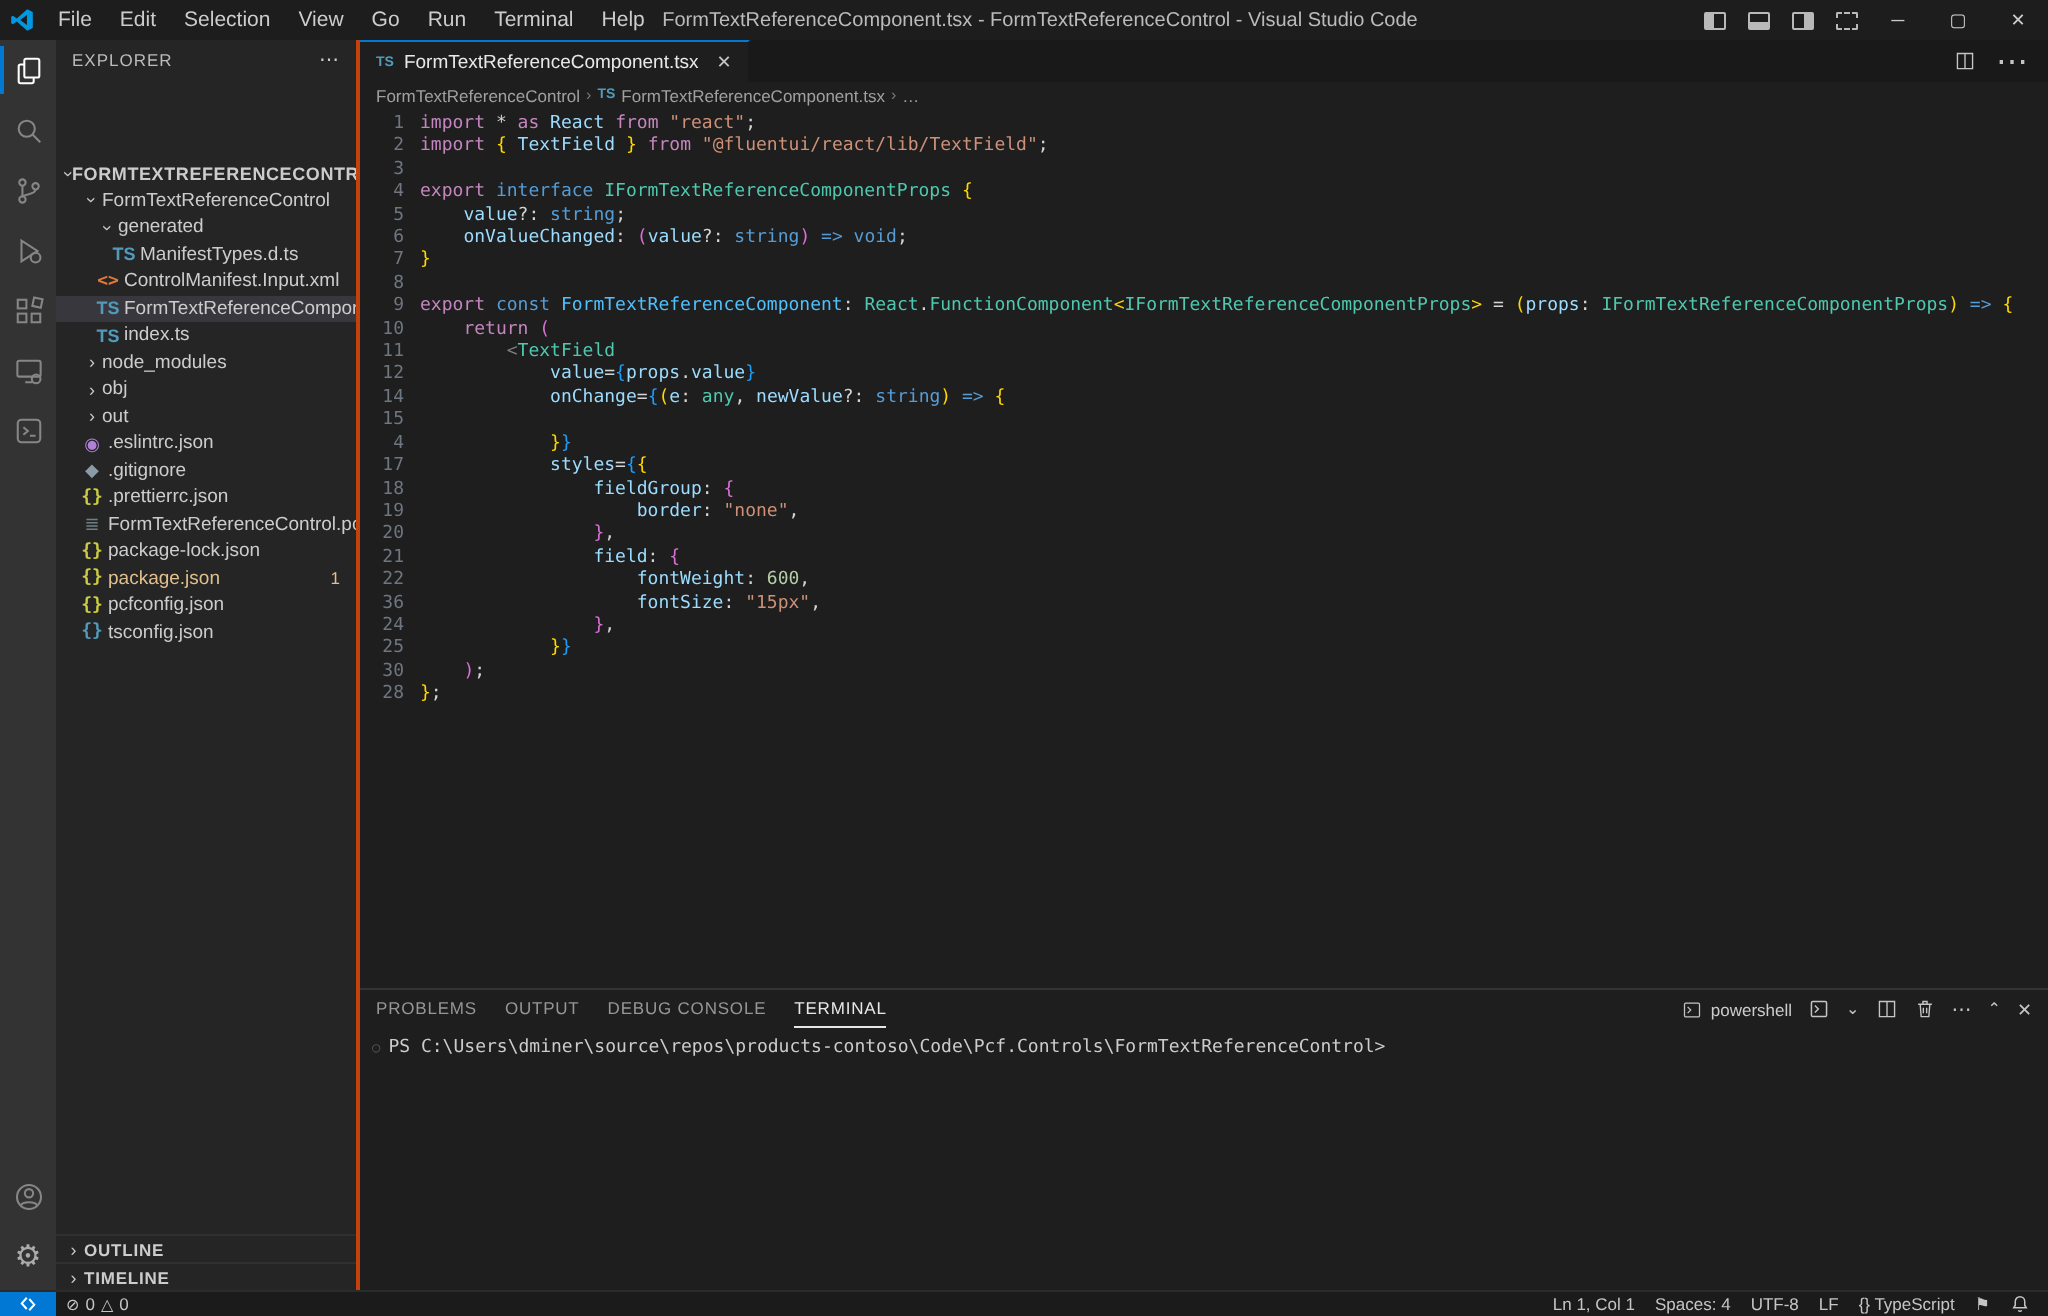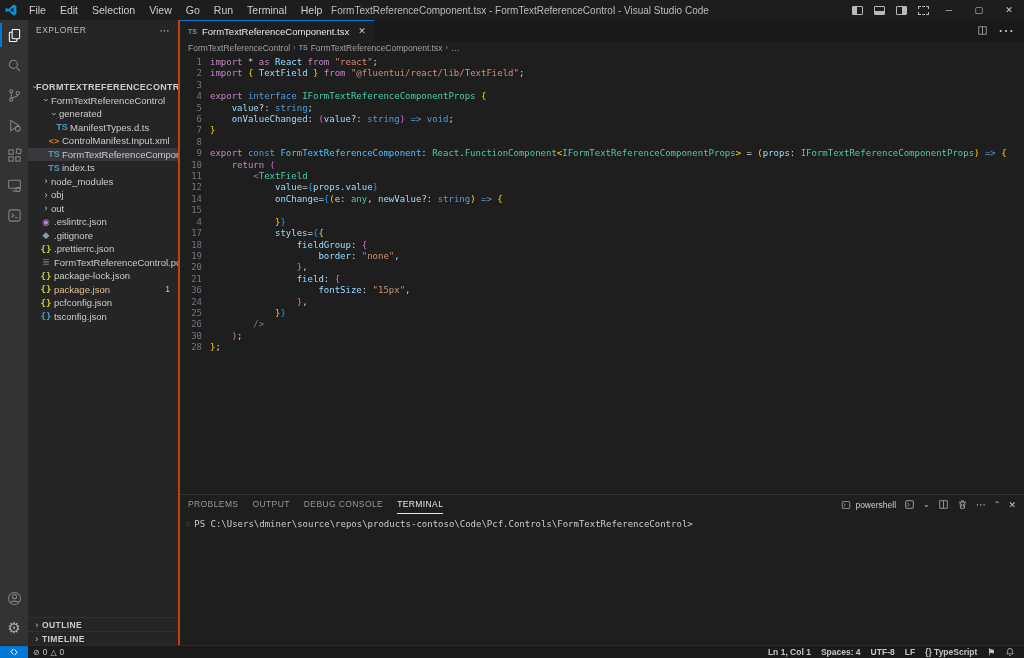--- a/index.html
+++ b/index.html
@@ -85,21 +85,21 @@
   .shell-label { color:#cccccc; font-size:8.5px; display:flex; align-items:center; gap:4px; }
   .pa-icon { display:flex; align-items:center; color:#c5c5c5; font-size:9px; }
   .terminal-body { flex:1; padding:5px 6px; font-family:"DejaVu Sans Mono","Liberation Mono",monospace; font-size:9px; color:#cccccc; }
   .prompt-line { display:flex; align-items:center; gap:4px; white-space:pre; }
   .cmd-dec { color:#585858; font-size:7px; }
 
   
   #statusbar { height:13px; background:#1b1b1c; border-top:1px solid #2b2b2b; display:flex; align-items:center; font-size:8.5px; color:#c5c5c5; flex:0 0 auto; }
   .remote-chunk { background:#0078d4; color:#ffffff; height:100%; width:28px; display:flex; align-items:center; justify-content:center; }
   .sb-item { padding:0 5px; display:flex; align-items:center; gap:3px; height:100%; }
-  .sb-right { margin-left:auto; display:flex; height:100%; align-items:center; padding-right:4px;font-weight:bold; }
+  .sb-right { margin-left:auto; display:flex; height:100%; align-items:center; padding-right:4px; }
   .glyph { font-size:8px; }
   svg { display:block; }
 </style>
 </head>
 <body>
 
 <div id="window">
 
   <div id="titlebar">
     <div class="vslogo">
@@ -356,24 +356,24 @@
           <div class="cl"><span class="ln">11</span><span class="ct"><span class="tk-punc">        </span><span class="tk-jsxp">&lt;</span><span class="tk-type">TextField</span></span></div>
           <div class="cl"><span class="ln">12</span><span class="ct"><span class="tk-punc">            </span><span class="tk-var">value</span><span class="tk-punc">=</span><span class="tk-b3">{</span><span class="tk-var">props</span><span class="tk-punc">.</span><span class="tk-var">value</span><span class="tk-b3">}</span></span></div>
           <div class="cl"><span class="ln">14</span><span class="ct"><span class="tk-punc">            </span><span class="tk-var">onChange</span><span class="tk-punc">=</span><span class="tk-b3">{</span><span class="tk-b1">(</span><span class="tk-var">e</span><span class="tk-punc">: </span><span class="tk-type">any</span><span class="tk-punc">, </span><span class="tk-var">newValue</span><span class="tk-punc">?: </span><span class="tk-kw2">string</span><span class="tk-b1">)</span><span class="tk-kw2"> =&gt; </span><span class="tk-b1">{</span></span></div>
           <div class="cl"><span class="ln">15</span></div>
           <div class="cl"><span class="ln">4</span><span class="ct"><span class="tk-punc">            </span><span class="tk-b1">}</span><span class="tk-b3">}</span></span></div>
           <div class="cl"><span class="ln">17</span><span class="ct"><span class="tk-punc">            </span><span class="tk-var">styles</span><span class="tk-punc">=</span><span class="tk-b3">{</span><span class="tk-b1">{</span></span></div>
           <div class="cl"><span class="ln">18</span><span class="ct"><span class="tk-punc">                </span><span class="tk-var">fieldGroup</span><span class="tk-punc">: </span><span class="tk-b2">{</span></span></div>
           <div class="cl"><span class="ln">19</span><span class="ct"><span class="tk-punc">                    </span><span class="tk-var">border</span><span class="tk-punc">: </span><span class="tk-str">"none"</span><span class="tk-punc">,</span></span></div>
           <div class="cl"><span class="ln">20</span><span class="ct"><span class="tk-punc">                </span><span class="tk-b2">}</span><span class="tk-punc">,</span></span></div>
           <div class="cl"><span class="ln">21</span><span class="ct"><span class="tk-punc">                </span><span class="tk-var">field</span><span class="tk-punc">: </span><span class="tk-b2">{</span></span></div>
+          <div class="cl"><span class="ln">22</span><span class="ct"><span class="tk-punc">                    </span><span class="tk-var">fontWeight</span><span class="tk-punc">: </span><span class="tk-num">600</span><span class="tk-punc">,</span></span></div>
           <div class="cl"><span class="ln">36</span><span class="ct"><span class="tk-punc">                    </span><span class="tk-var">fontSize</span><span class="tk-punc">: </span><span class="tk-str">"15px"</span><span class="tk-punc">,</span></span></div>
           <div class="cl"><span class="ln">24</span><span class="ct"><span class="tk-punc">                </span><span class="tk-b2">}</span><span class="tk-punc">,</span></span></div>
           <div class="cl"><span class="ln">25</span><span class="ct"><span class="tk-punc">            </span><span class="tk-b1">}</span><span class="tk-b3">}</span></span></div>
-          <div class="cl"><span class="ln">26</span><span class="ct"><span class="tk-punc">        </span><span class="tk-jsxp">/&gt;</span></span></div>
           <div class="cl"><span class="ln">30</span><span class="ct"><span class="tk-punc">    </span><span class="tk-b2">)</span><span class="tk-punc">;</span></span></div>
           <div class="cl"><span class="ln">28</span><span class="ct"><span class="tk-b1">}</span><span class="tk-punc">;</span></span></div>
         </div>
 
       <div id="panel">
         <div class="panel-header">
           <div class="panel-tabs">
               <div class="ptab">PROBLEMS</div>
               <div class="ptab">OUTPUT</div>
               <div class="ptab">DEBUG CONSOLE</div>

